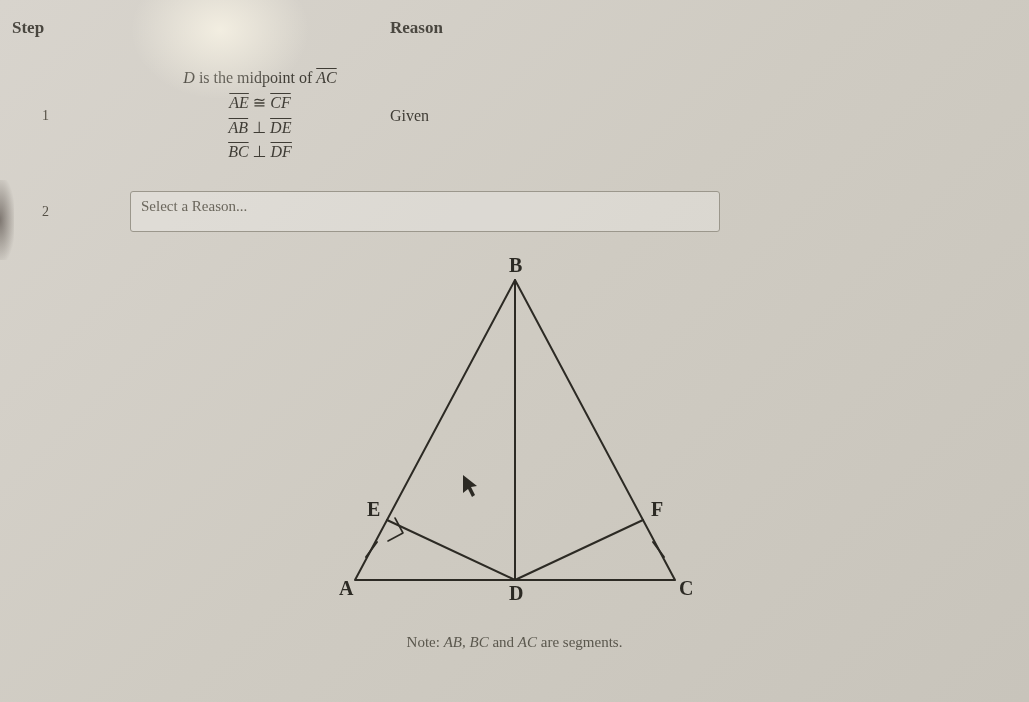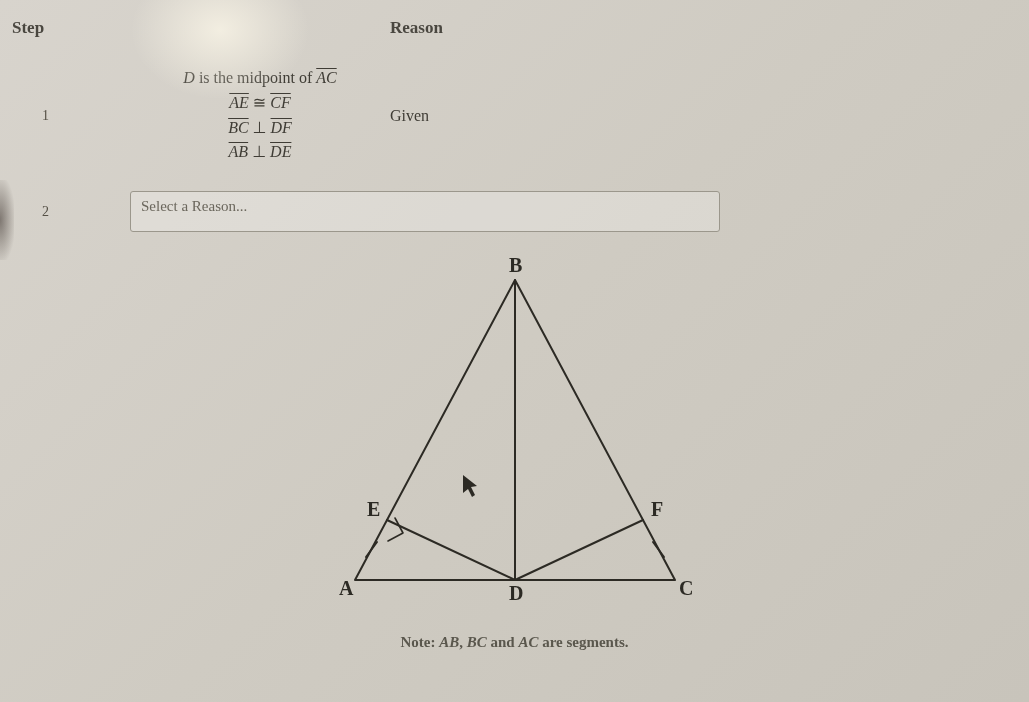--- a/index.html
+++ b/index.html
@@ -86,21 +86,20 @@
       margin-top: 18px;
     }
     .diagram-svg {
       width: 440px;
       height: 370px;
     }
     .note {
       margin-top: 14px;
       font-size: 15px;
       color: #5a574d;
-      font-weight: bold;
     }
     .dark-edge {
       position: absolute;
       left: 0;
       top: 180px;
       width: 14px;
       height: 80px;
       background: radial-gradient(ellipse at left center, rgba(40,30,25,0.5) 0%, transparent 80%);
       pointer-events: none;
     }
@@ -119,24 +118,24 @@
 <div class="row" style="margin-top:28px;">
   <div class="step-num">1</div>
   <div class="statement">
     <div class="math-line">
       <span class="math-i">D</span><span> is the midpoint of </span><span class="math-i overline">AC</span>
     </div>
     <div class="math-line">
       <span class="math-i overline">AE</span><span> ≅ </span><span class="math-i overline">CF</span>
     </div>
     <div class="math-line">
-      <span class="math-i overline">BC</span><span> ⊥ </span><span class="math-i overline">DF</span>
+      <span class="math-i overline">AB</span><span> ⊥ </span><span class="math-i overline">DE</span>
     </div>
     <div class="math-line">
-      <span class="math-i overline">AB</span><span> ⊥ </span><span class="math-i overline">DE</span>
+      <span class="math-i overline">BC</span><span> ⊥ </span><span class="math-i overline">DF</span>
     </div>
   </div>
   <div class="reason-col">
     <span class="given-text">Given</span>
   </div>
 </div>
 
 <div class="row" style="margin-top:26px;">
   <div class="step-num">2</div>
   <div class="reason-col">

